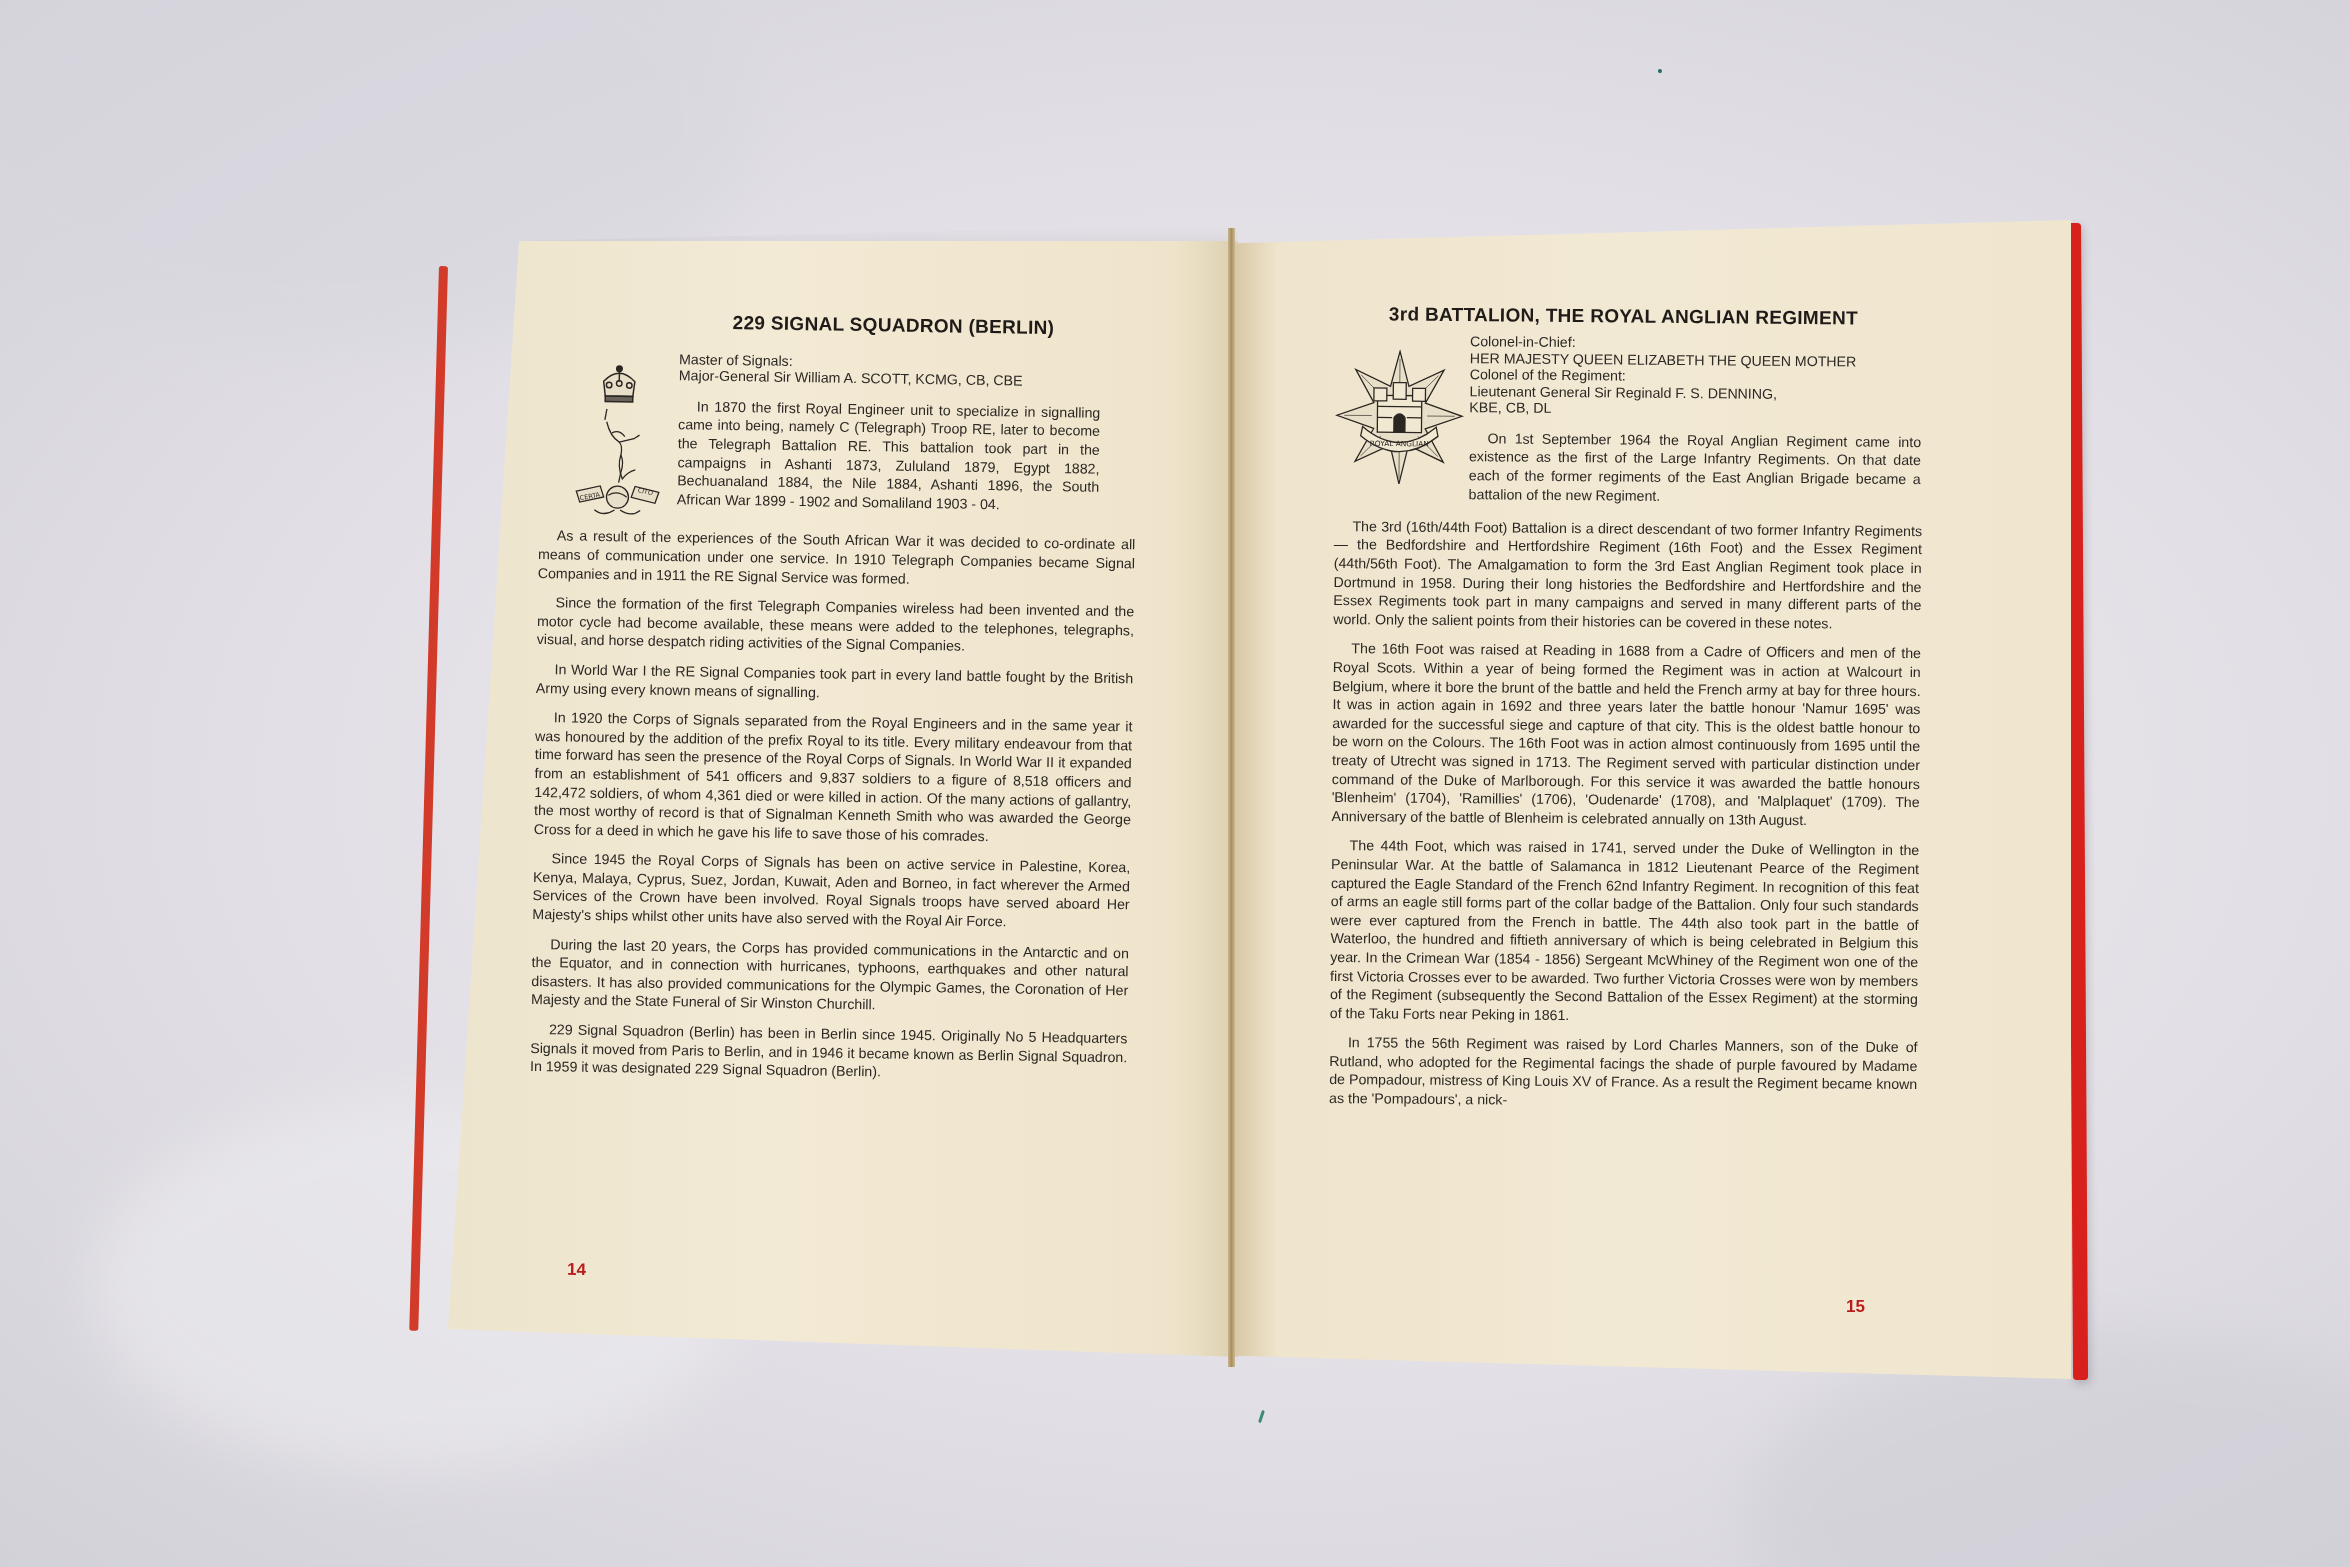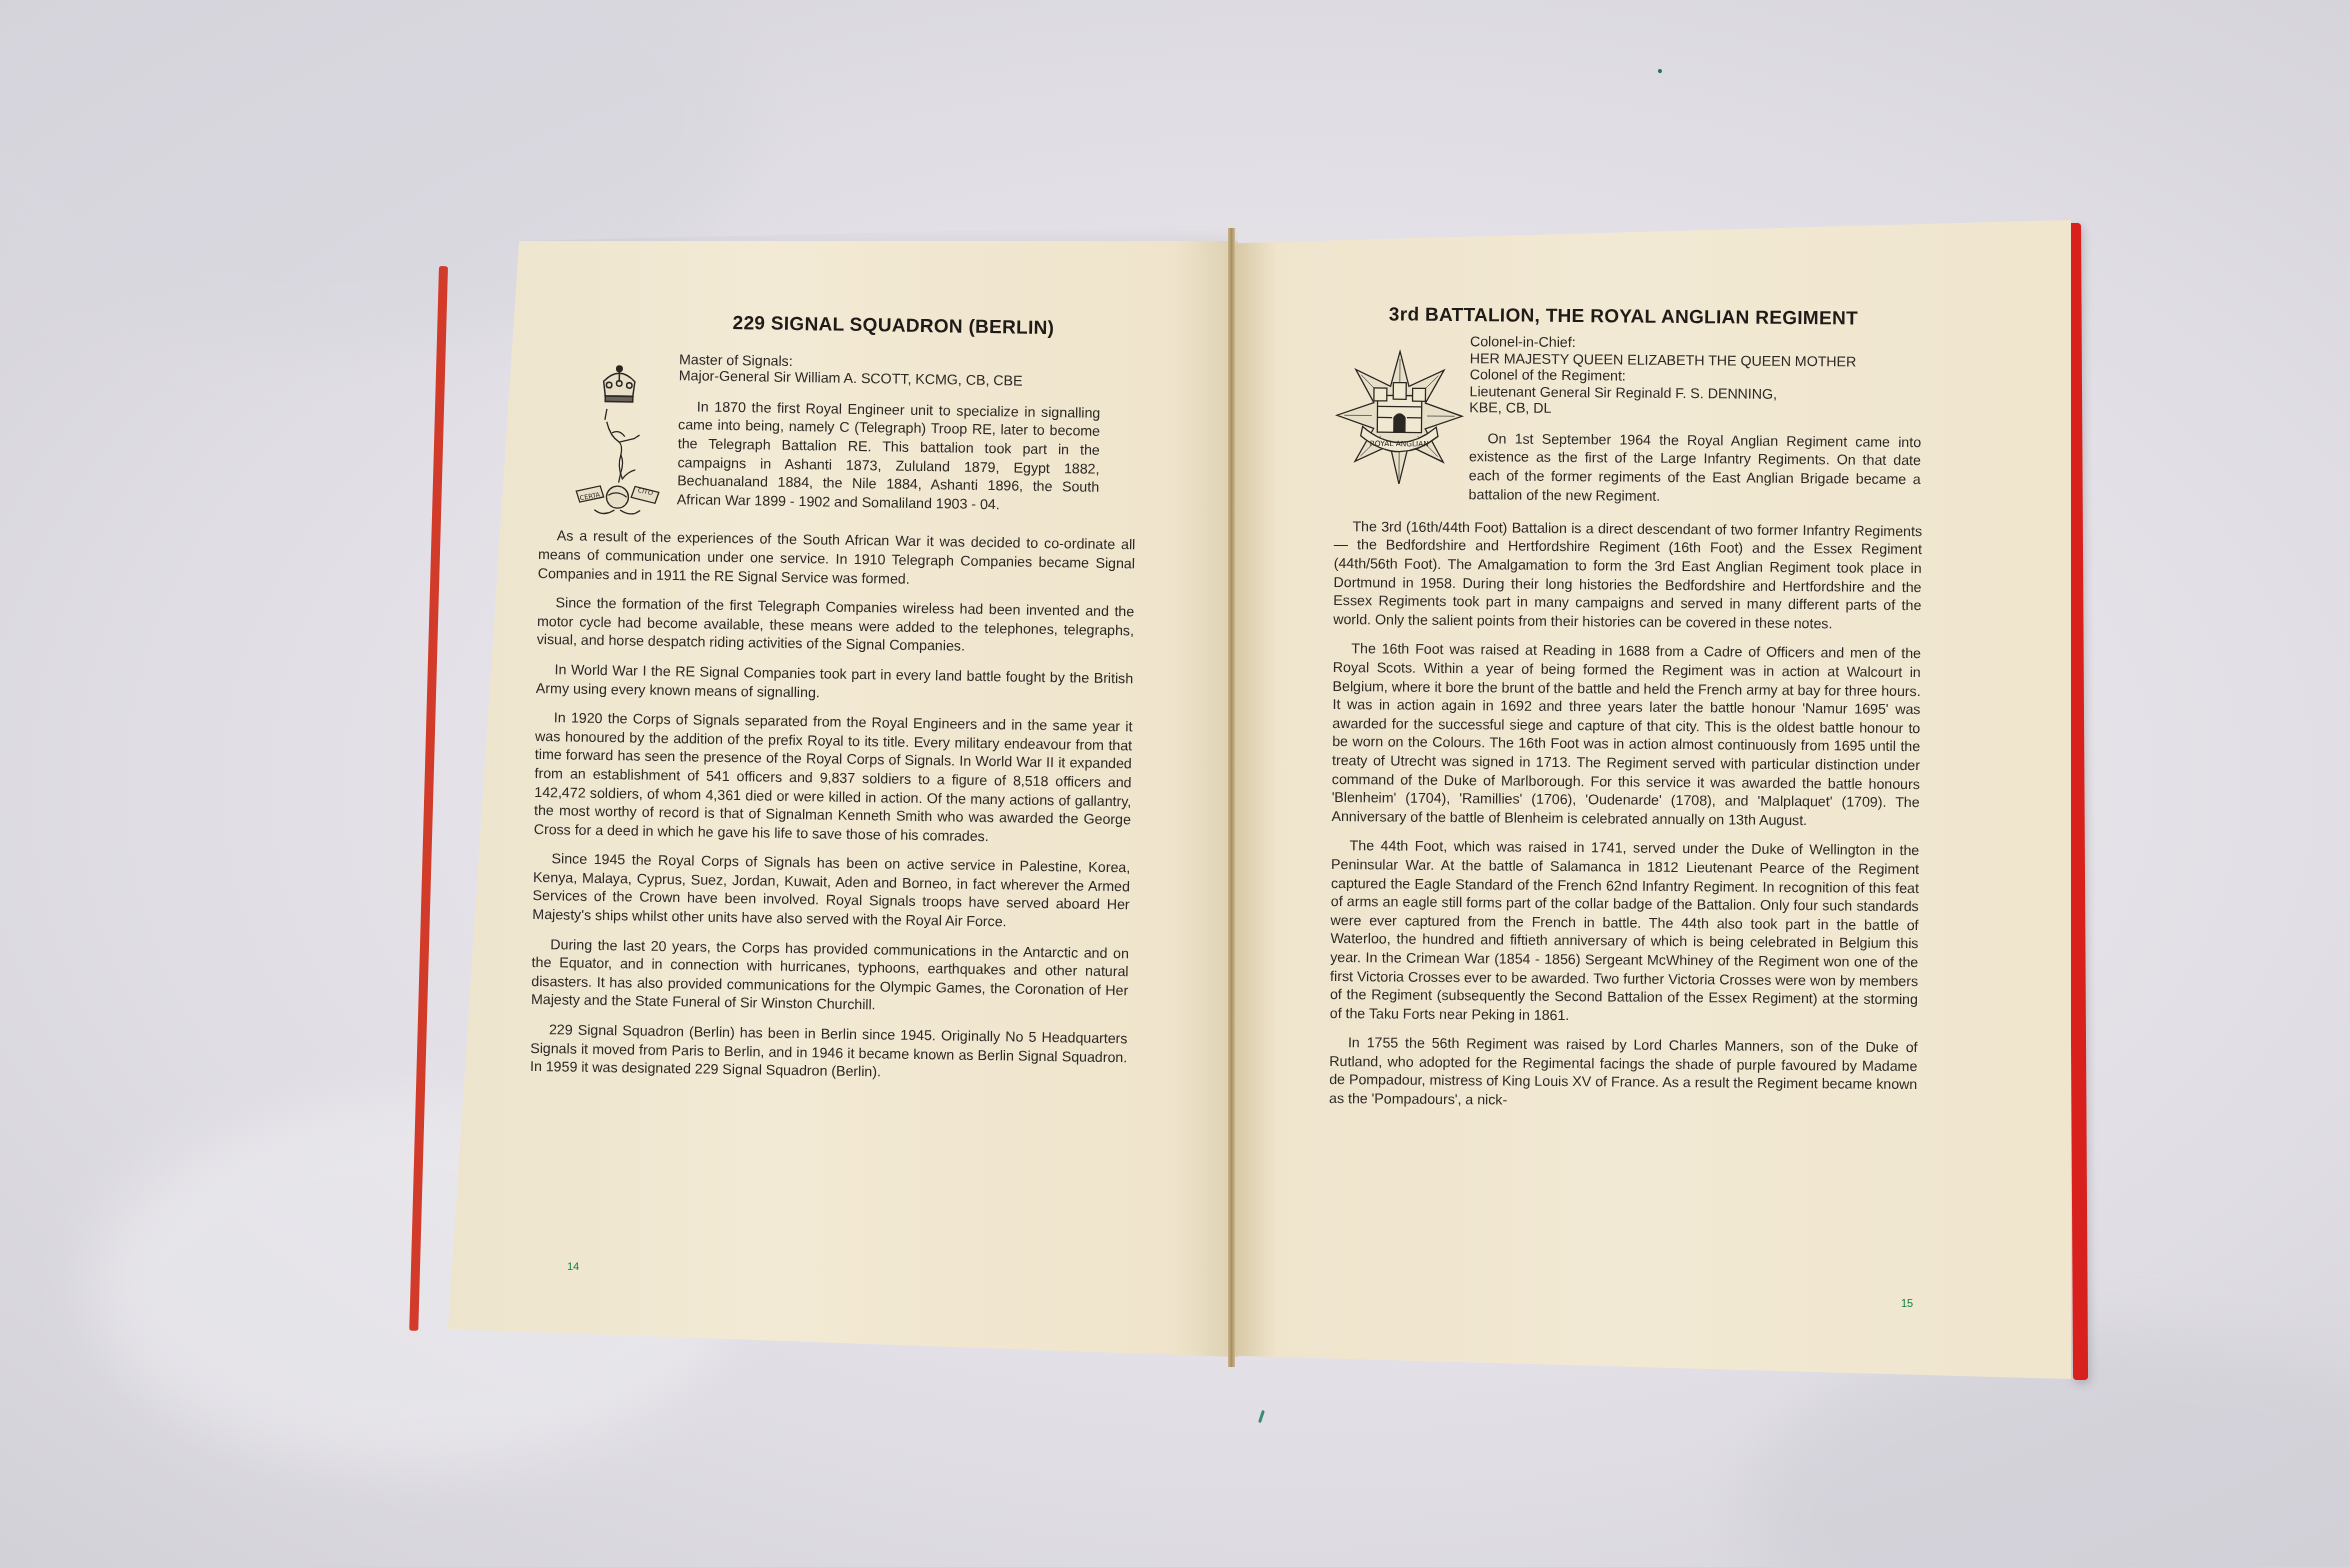--- a/index.html
+++ b/index.html
@@ -55,24 +55,24 @@
   .right-content .title { margin-left: 53px; margin-top: 0px; }
   .header-block { display: flex; margin-top: 18.4px; }
   .badge { flex: 0 0 auto; }
   .header-text { font-family: "Liberation Sans", sans-serif; font-size: 14.2px; line-height: 16.5px; color: #2c2824; }
   .para {
     font-family: "Liberation Sans", sans-serif; font-size: 14.2px; line-height: 18.6px;
     text-align: justify; text-indent: 18.4px; margin: 0 0 11px 0; color: #2c2824;
   }
   .intro-para { margin-top: 13px; }
   .page-number {
-    position: absolute; font-family: "Liberation Sans", sans-serif; font-size: 11px; color: #15803d;
+    position: absolute; font-family: "Liberation Sans", sans-serif; font-size: 17px; color: #b91c1c; font-weight: bold;
   }
   .pn-left { left: 567px; top: 1260px; transform: rotate(0.9deg); }
-  .pn-right { left: 1901px; top: 1297px; }
+  .pn-right { left: 1846px; top: 1297px; }
   .stain { position: absolute; width: 2.8px; height: 13px; background: #3c8a7c; border-radius: 1.8px; transform: rotate(18deg); }
 </style>
 </head>
 <body>
 
 <div class="cloth-fold" style="left:-73px;top:-110px;width:826px;height:459px;background:#d8d6de;"></div>
 <div class="cloth-fold" style="left:1745px;top:1332px;width:735px;height:367px;background:#cfcdd5;"></div>
 <div class="cloth-fold" style="left:92px;top:1102px;width:643px;height:367px;background:#eeedf1;"></div>
 
 <div class="booklet">

